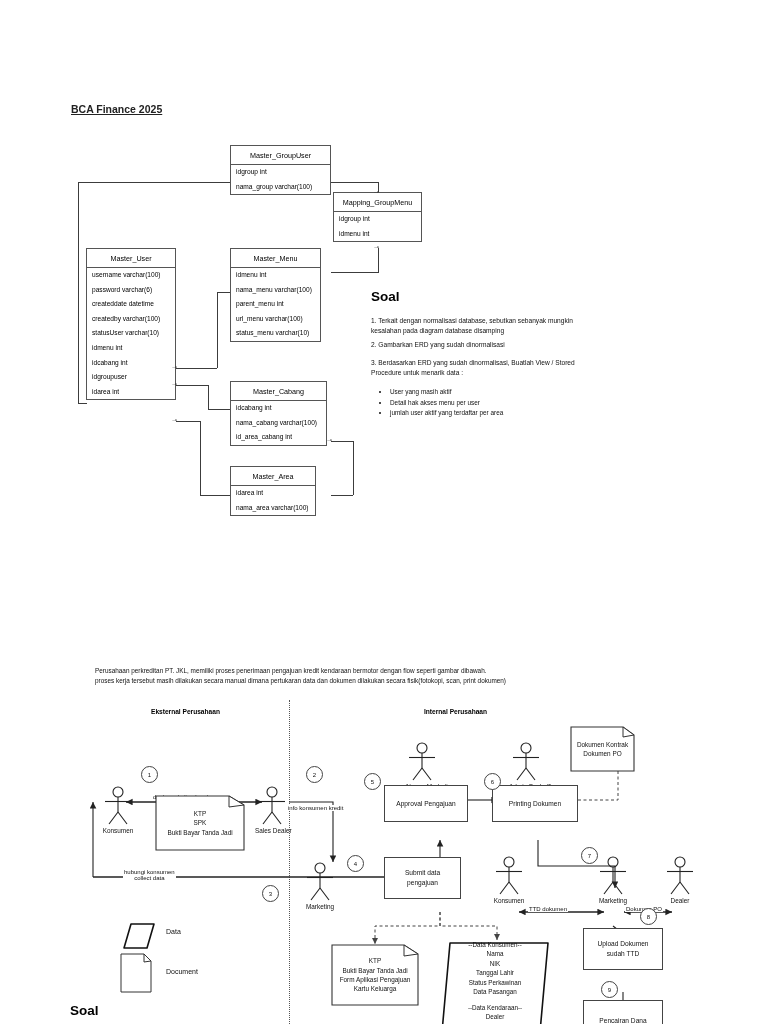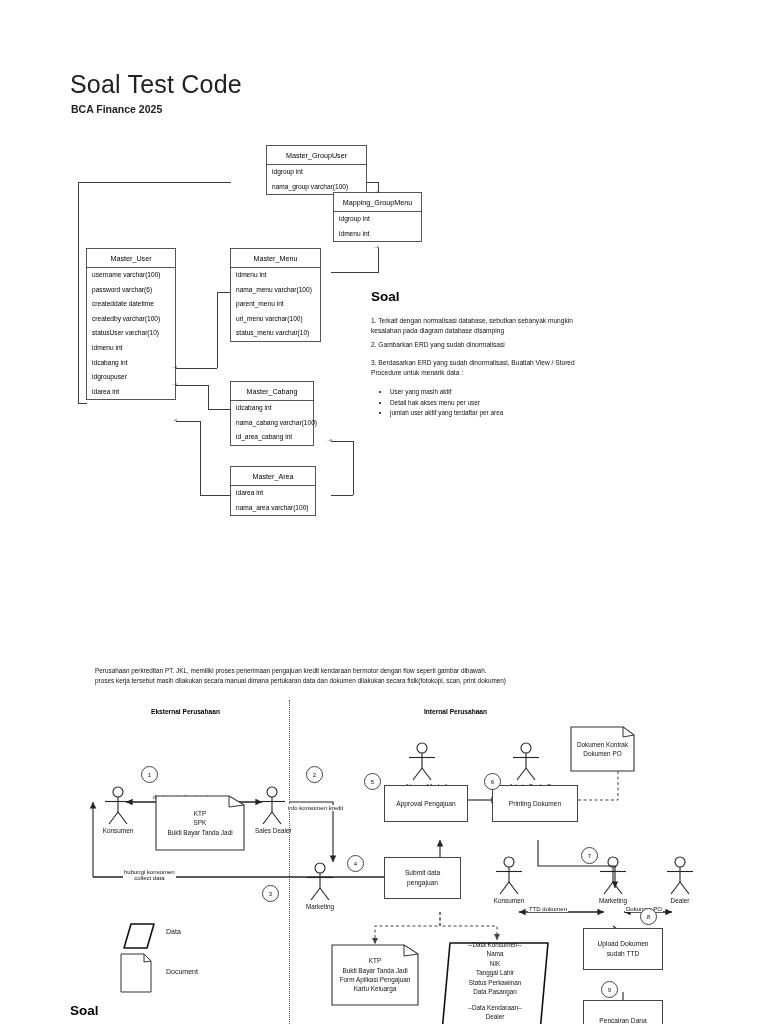--- a/index.html
+++ b/index.html
@@ -10,21 +10,21 @@
   .page{position:absolute;inset:0;background:#fff;}
 
   
   .doc-title{
     position:absolute;left:70px;top:70px;
     font-size:25px;font-weight:300;letter-spacing:.2px;color:#222;
     font-family:"Liberation Sans",sans-serif;
   }
   .doc-sub{
     position:absolute;left:71px;top:103px;
-    font-size:10.5px;font-weight:700;color:#222;
+    font-size:10.5px;font-weight:700;color:#222;text-decoration:underline;
   }
 
   
   .erd-table{position:absolute;border:1px solid #555;background:#fff;box-sizing:border-box;}
   .erd-title{
     text-align:center;font-size:7.2px;padding:5px 2px 4px;
     border-bottom:1px solid #555;white-space:nowrap;
   }
   .erd-field{
     font-size:6.6px;padding:4px 4px 4px 5px;white-space:nowrap;line-height:1;
@@ -86,21 +86,20 @@
   }
 
   .legend-lbl{position:absolute;font-size:7px;color:#111;}
   .bottom-soal{position:absolute;left:70px;top:1003px;font-size:13.5px;font-weight:700;}
 </style>
 </head>
 <body>
 
 <div class="page">
 
-  <div class="doc-title">Soal Test Code</div>
   <div class="doc-sub">BCA Finance 2025</div>
 
   <div>
 
     <div class="ln lnh" style="left:78px;top:182px;width:153px;"></div>
     <div class="ln lnv" style="left:78px;top:182px;height:222px;"></div>
     <div class="ln lnh" style="left:78px;top:403px;width:9px;"></div>
 
     <div class="ln lnh" style="left:331px;top:182px;width:47px;"></div>
     <div class="ln lnv" style="left:378px;top:182px;height:12px;"></div>
@@ -117,21 +116,21 @@
     <div class="ln lnh" style="left:208px;top:409px;width:23px;"></div>
 
     <div class="ln lnh" style="left:176px;top:421px;width:24px;"></div>
     <div class="ln lnv" style="left:200px;top:421px;height:74px;"></div>
     <div class="ln lnh" style="left:200px;top:495px;width:31px;"></div>
 
     <div class="ln lnh" style="left:331px;top:441px;width:22px;"></div>
     <div class="ln lnv" style="left:353px;top:441px;height:54px;"></div>
     <div class="ln lnh" style="left:331px;top:495px;width:22px;"></div>
 
-    <div class="erd-table" style="left:230px;top:145px;width:101px;margin-left:36px;">
+    <div class="erd-table" style="left:230px;top:145px;width:101px;">
       <div class="erd-title">Master_GroupUser</div>
       <div class="erd-field">idgroup int</div>
       <div class="erd-field">nama_group varchar(100)</div>
     </div>
 
     <div class="erd-table" style="left:333px;top:192px;width:89px;">
       <div class="erd-title">Mapping_GroupMenu</div>
       <div class="erd-field">idgroup int</div>
       <div class="erd-field">idmenu int</div>
     </div>
@@ -151,21 +150,21 @@
 
     <div class="erd-table" style="left:230px;top:248px;width:91px;">
       <div class="erd-title">Master_Menu</div>
       <div class="erd-field">idmenu int</div>
       <div class="erd-field">nama_menu varchar(100)</div>
       <div class="erd-field">parent_menu int</div>
       <div class="erd-field">url_menu varchar(100)</div>
       <div class="erd-field">status_menu varchar(10)</div>
     </div>
 
-    <div class="erd-table" style="left:230px;top:381px;width:84px;">
+    <div class="erd-table" style="left:230px;top:381px;width:97px;">
       <div class="erd-title">Master_Cabang</div>
       <div class="erd-field">idcabang int</div>
       <div class="erd-field">nama_cabang varchar(100)</div>
       <div class="erd-field">id_area_cabang int</div>
     </div>
 
     <div class="erd-table" style="left:230px;top:466px;width:86px;">
       <div class="erd-title">Master_Area</div>
       <div class="erd-field">idarea int</div>
       <div class="erd-field">nama_area varchar(100)</div>

